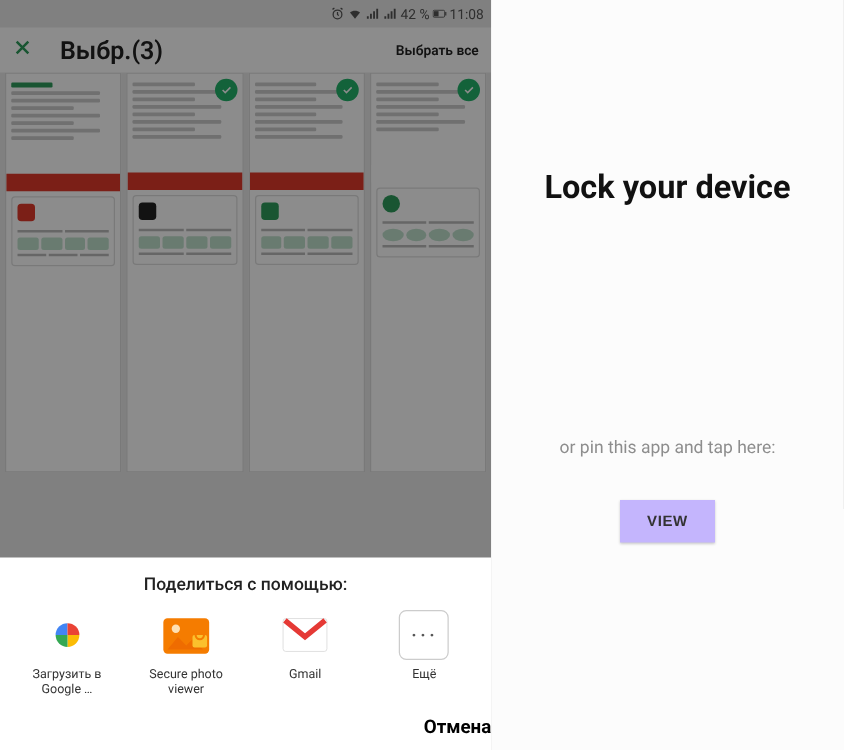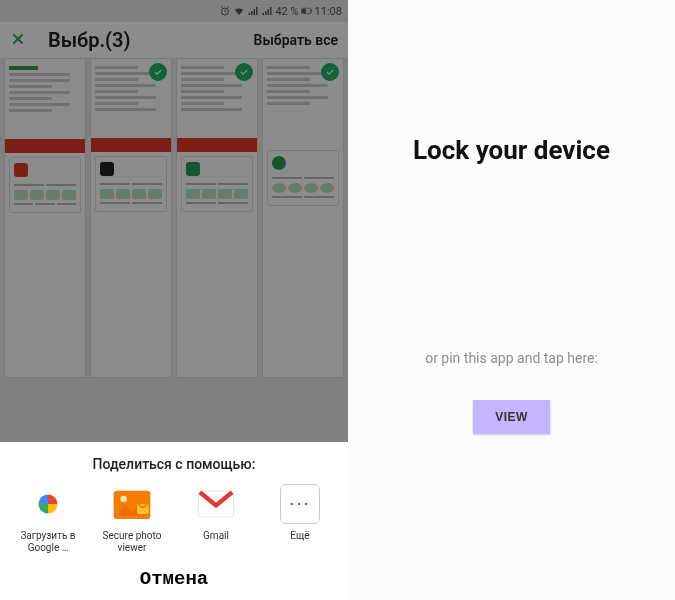--- a/index.html
+++ b/index.html
@@ -1,31 +1,31 @@
 <!DOCTYPE html>
 <html><head>
 <meta charset="utf-8">
 <style>
   * { margin: 0; padding: 0; box-sizing: border-box; }
   body { font-family: Roboto, -apple-system, Arial, sans-serif; width: 675px; height: 600px; display: flex; background: #fff; overflow: hidden; }
   .phone { height: 600px; position: relative; overflow: hidden; }
-  .phone-left { width: 348px; background: #eaeaea; }
+  .phone-left { width: 393px; background: #eaeaea; }
   .phone-right { flex: 1; background: #fcfcfc; display: flex; flex-direction: column; align-items: center; }
 
   
   .statusbar { height: 22px; background: #e9e9e9; display: flex; justify-content: flex-end; align-items: center; gap: 2px; padding: 0 6px; font-size: 11px; color: #555; position: relative; z-index: 2; }
   .statusbar svg { width: 12px; height: 12px; }
   .sb-icon { display:inline-flex; align-items:center; }
 
   
   .topbar { height: 36px; background: #fff; display: flex; align-items: center; padding: 0 10px; position: relative; z-index: 2; }
   .topbar .close { color: #2e9b5b; font-size: 18px; font-weight: bold; }
   .topbar .title { font-size: 20px; font-weight: 600; color: #222; margin-left: 22px; }
   .topbar .spacer { flex: 1; }
-  .topbar .selectall { font-size: 14px; font-weight: 600; color: #222; }
+  .topbar .selectall { font-size: 11px; font-weight: 600; color: #222; }
 
   
   .thumbs { display: flex; gap: 4px; padding: 0 4px; }
   .thumb { flex: 1; height: 320px; background: #fff; border: 1px solid #ddd; position: relative; overflow: hidden; }
   .thumb .page { padding: 4px; }
   .thumb .line { height: 3px; background: #ccc; margin: 3px 0; border-radius: 1px; }
   .thumb .line.s { width: 60%; }
   .thumb .line.m { width: 85%; }
   .thumb .redstrip { height: 14px; background: #e03a2a; margin-top: 20px; }
   .thumb .card { margin: 4px; border: 1px solid #ddd; border-radius: 3px; padding: 4px; }
@@ -40,21 +40,21 @@
   
   .dim { position: absolute; inset: 0; background: rgba(0,0,0,0.45); z-index: 3; }
 
   
   .sheet { position: absolute; left: 0; right: 0; bottom: 0; background: #fff; z-index: 4; padding: 14px 0 10px; }
   .sheet-title { text-align: center; font-size: 14px; font-weight: 500; color: #222; margin-bottom: 12px; }
   .apps { display: flex; justify-content: space-around; padding: 0 6px; }
   .app { width: 60px; display: flex; flex-direction: column; align-items: center; gap: 6px; }
   .app-label { font-size: 10px; color: #333; text-align: center; line-height: 1.2; min-height: 24px; }
   .app-icon { width: 40px; height: 40px; border-radius: 8px; display:flex; align-items:center; justify-content:center; }
-  .cancel { text-align: center; font-size: 19px; font-weight: 700; color: #000; margin-top: 14px; font-family: Liberation Mono, monospace; }
+  .cancel { text-align: right; font-size: 15px; font-weight: 700; color: #000; margin-top: 14px; }
 
   
   .lock-title { font-size: 26px; font-weight: 700; color: #111; margin-top: 135px; text-align: center; }
   .pin-text { font-size: 14px; color: #8d8d8d; margin-top: 185px; }
   .view-btn { margin-top: 34px; background: #c4b5fd; border: none; padding: 10px 22px; font-size: 12px; font-weight: 700; color: #333; letter-spacing: .5px; box-shadow: 0 1px 2px rgba(0,0,0,.2); cursor: pointer; }
 </style>
 </head>
 <body>
 
 <div class="phone phone-left">

